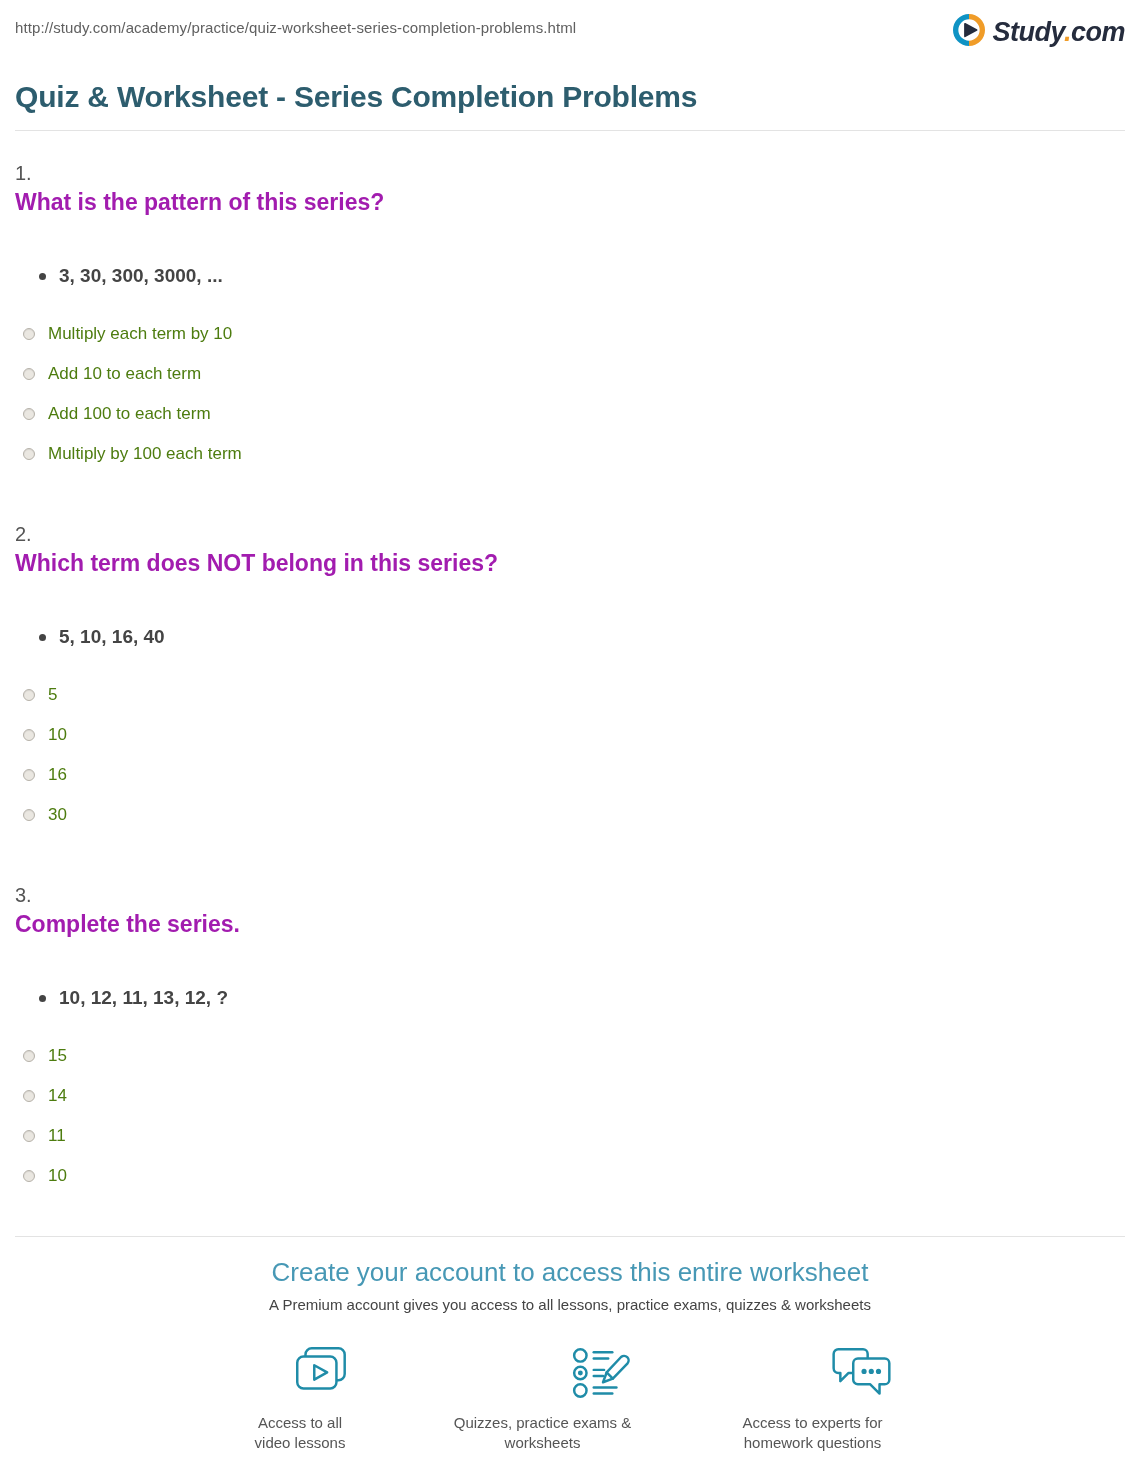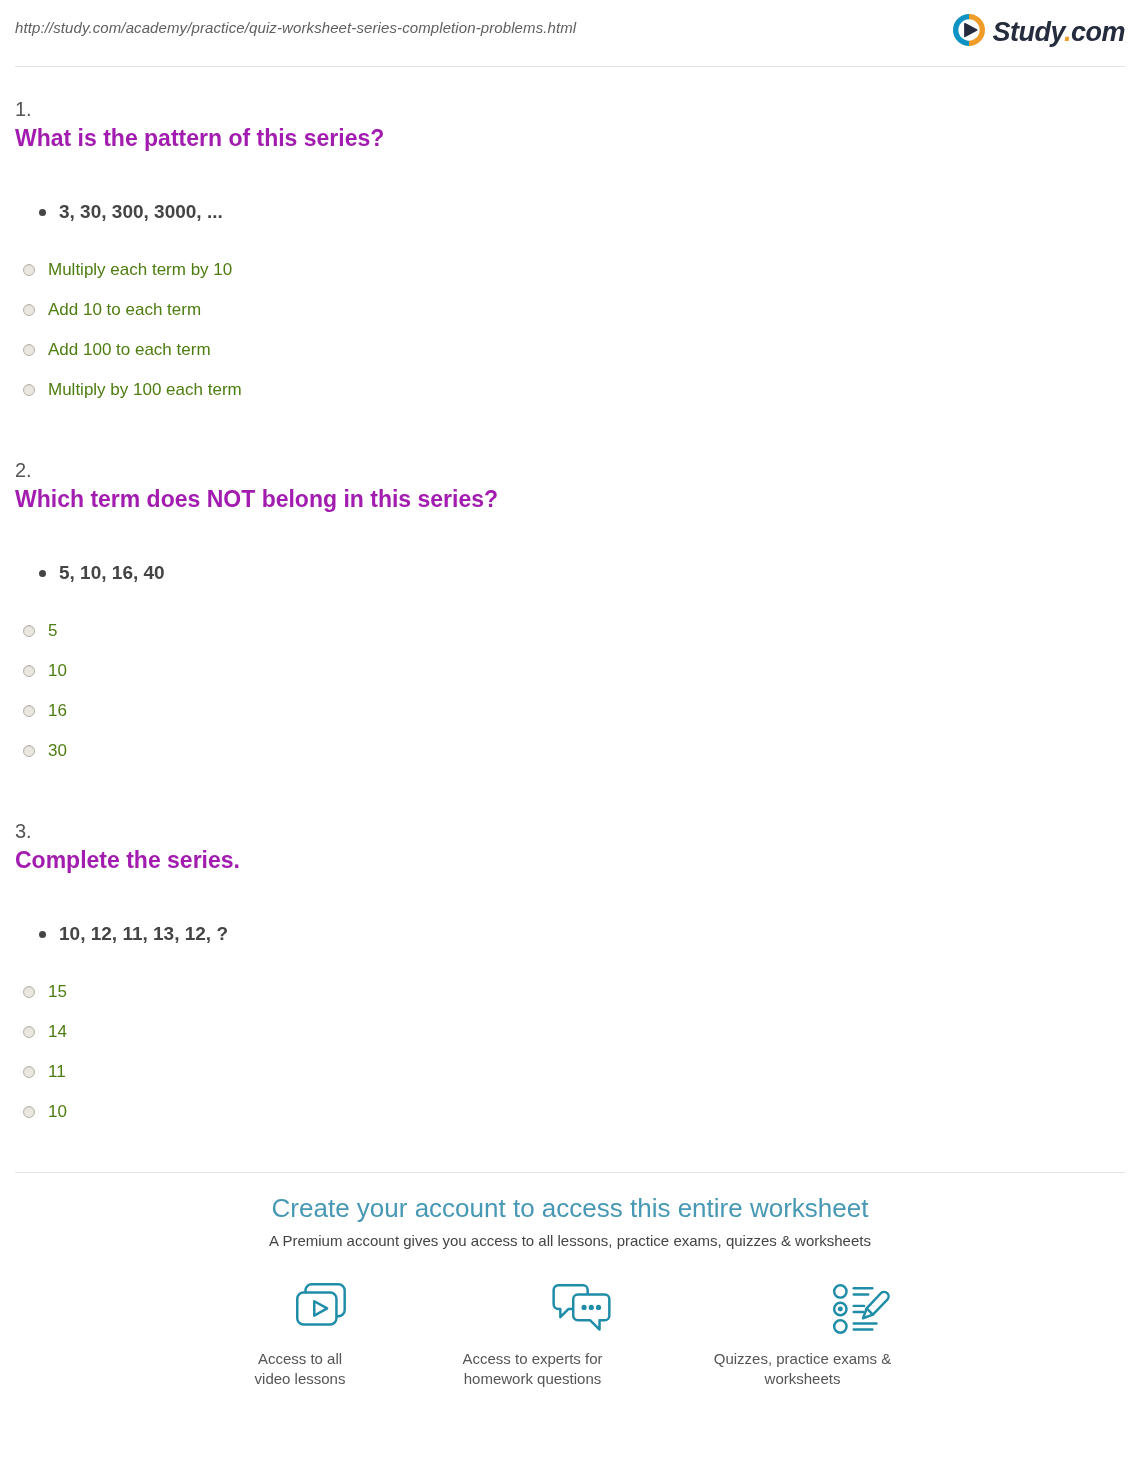--- a/index.html
+++ b/index.html
@@ -7,21 +7,21 @@
   body {
     width: 1140px;
     margin: 0 auto;
     font-family: "Liberation Sans", sans-serif;
     color: #555555;
   }
   .page { padding: 10px 15px 20px 15px; }
 
   
   .header { display: flex; justify-content: space-between; align-items: flex-start; margin-top: 4px; }
-  .url-text { font-size: 15px; color: #606060; padding-top: 5px; letter-spacing: 0.1px; font-style: italic; }
+  .url-text { font-size: 15px; color: #606060; padding-top: 5px; letter-spacing: 0.1px; }
   .logo { display: flex; align-items: center; gap: 7px; cursor: pointer; }
   .logo-text { font-size: 27px; font-weight: 700; color: #252c3d; letter-spacing: -0.5px; font-style: italic; }
   .logo-dot { color: #f09c28; }
 
   
   .page-title {
     margin-top: 30px;
     font-size: 30px;
     font-weight: 700;
     color: #2d5d6e;
@@ -81,20 +81,21 @@
         <svg width="32" height="32" viewBox="0 0 36 36">
           <path d="M18 3 A15 15 0 0 0 18 33" fill="none" stroke="#0f93c4" stroke-width="6"></path>
           <path d="M18 3 A15 15 0 0 1 18 33" fill="none" stroke="#f09c28" stroke-width="6"></path>
           <polygon points="13.5,11 26.5,18 13.5,25" fill="#252c3d" stroke="#252c3d" stroke-width="2" stroke-linejoin="round"></polygon>
         </svg>
       </span>
       <span class="logo-text"><span>Study</span><span class="logo-dot">.</span><span>com</span></span>
     </div>
   </div>
 
+  <h1 class="page-title">Quiz &amp; Worksheet - Series Completion Problems</h1>
   <hr class="divider">
 
   <div class="question-block">
     <div class="question-number">1.</div>
     <div class="question-prompt">What is the pattern of this series?</div>
     <div class="series-item">
       <span class="bullet-dot"></span>
       <span class="series-text">3, 30, 300, 3000, ...</span>
     </div>
     <ul class="options">
@@ -181,33 +182,20 @@
 
       <div class="feature-column">
         <span class="feature-icon">
           <svg width="66" height="62" viewBox="0 0 64 60" fill="none" stroke="#1f8ca8" stroke-width="2.4" stroke-linejoin="round" stroke-linecap="round">
             <rect x="16" y="5" width="38" height="31" rx="6"></rect>
             <rect x="8" y="13" width="38" height="31" rx="6" fill="#ffffff"></rect>
             <path d="M24.5 21.5 L37 28.5 L24.5 35.5 Z"></path>
           </svg>
         </span>
         <div class="feature-label w1">Access to all video lessons</div>
-      </div>
-
-      <div class="feature-column">
-        <span class="feature-icon">
-          <svg width="66" height="62" viewBox="0 0 64 60" fill="none" stroke="#1f8ca8" stroke-width="2.4" stroke-linejoin="round" stroke-linecap="round">
-            <path d="M9 6 h24 a4.5 4.5 0 0 1 4.5 4.5 v14 a4.5 4.5 0 0 1 -4.5 4.5 h-14 l-8 8 v-8 h-2 a4.5 4.5 0 0 1 -4.5 -4.5 v-14 A4.5 4.5 0 0 1 9 6 Z"></path>
-            <path d="M28 15 h26 a4.5 4.5 0 0 1 4.5 4.5 v16 a4.5 4.5 0 0 1 -4.5 4.5 h-5 v9 l-9 -9 h-12 a4.5 4.5 0 0 1 -4.5 -4.5 v-16 A4.5 4.5 0 0 1 28 15 Z" fill="#ffffff"></path>
-            <circle cx="34" cy="27.5" r="2.5" fill="#1f8ca8" stroke="none"></circle>
-            <circle cx="41" cy="27.5" r="2.5" fill="#1f8ca8" stroke="none"></circle>
-            <circle cx="48" cy="27.5" r="2.5" fill="#1f8ca8" stroke="none"></circle>
-          </svg>
-        </span>
-        <div class="feature-label w3">Access to experts for homework questions</div>
       </div>
 
       <div class="feature-column">
         <span class="feature-icon">
           <svg width="66" height="62" viewBox="0 0 64 60" fill="none" stroke="#1f8ca8" stroke-width="2.4" stroke-linejoin="round" stroke-linecap="round">
             <circle cx="11" cy="12" r="6"></circle>
             <circle cx="11" cy="29" r="6"></circle>
             <circle cx="11" cy="46" r="6"></circle>
             <circle cx="11" cy="29" r="2.4" fill="#1f8ca8" stroke="none"></circle>
             <path d="M24 9 H42"></path>
@@ -216,17 +204,30 @@
               <path d="M24 32 H33"></path>
             <path d="M24 43 H46"></path>
               <path d="M24 49 H42"></path>
             <path d="M33 38 L36.5 28.5 L50.5 13.5 A4.4 4.4 0 0 1 56.8 19.6 L42.5 34.5 L33 38 Z"></path>
             <path d="M36.5 28.5 L42.5 34.5"></path>
           </svg>
         </span>
         <div class="feature-label w2">Quizzes, practice exams &amp; worksheets</div>
       </div>
 
+      <div class="feature-column">
+        <span class="feature-icon">
+          <svg width="66" height="62" viewBox="0 0 64 60" fill="none" stroke="#1f8ca8" stroke-width="2.4" stroke-linejoin="round" stroke-linecap="round">
+            <path d="M9 6 h24 a4.5 4.5 0 0 1 4.5 4.5 v14 a4.5 4.5 0 0 1 -4.5 4.5 h-14 l-8 8 v-8 h-2 a4.5 4.5 0 0 1 -4.5 -4.5 v-14 A4.5 4.5 0 0 1 9 6 Z"></path>
+            <path d="M28 15 h26 a4.5 4.5 0 0 1 4.5 4.5 v16 a4.5 4.5 0 0 1 -4.5 4.5 h-5 v9 l-9 -9 h-12 a4.5 4.5 0 0 1 -4.5 -4.5 v-16 A4.5 4.5 0 0 1 28 15 Z" fill="#ffffff"></path>
+            <circle cx="34" cy="27.5" r="2.5" fill="#1f8ca8" stroke="none"></circle>
+            <circle cx="41" cy="27.5" r="2.5" fill="#1f8ca8" stroke="none"></circle>
+            <circle cx="48" cy="27.5" r="2.5" fill="#1f8ca8" stroke="none"></circle>
+          </svg>
+        </span>
+        <div class="feature-label w3">Access to experts for homework questions</div>
+      </div>
+
     </div>
 
   </div>
 
 </div>
 
 </body></html>

